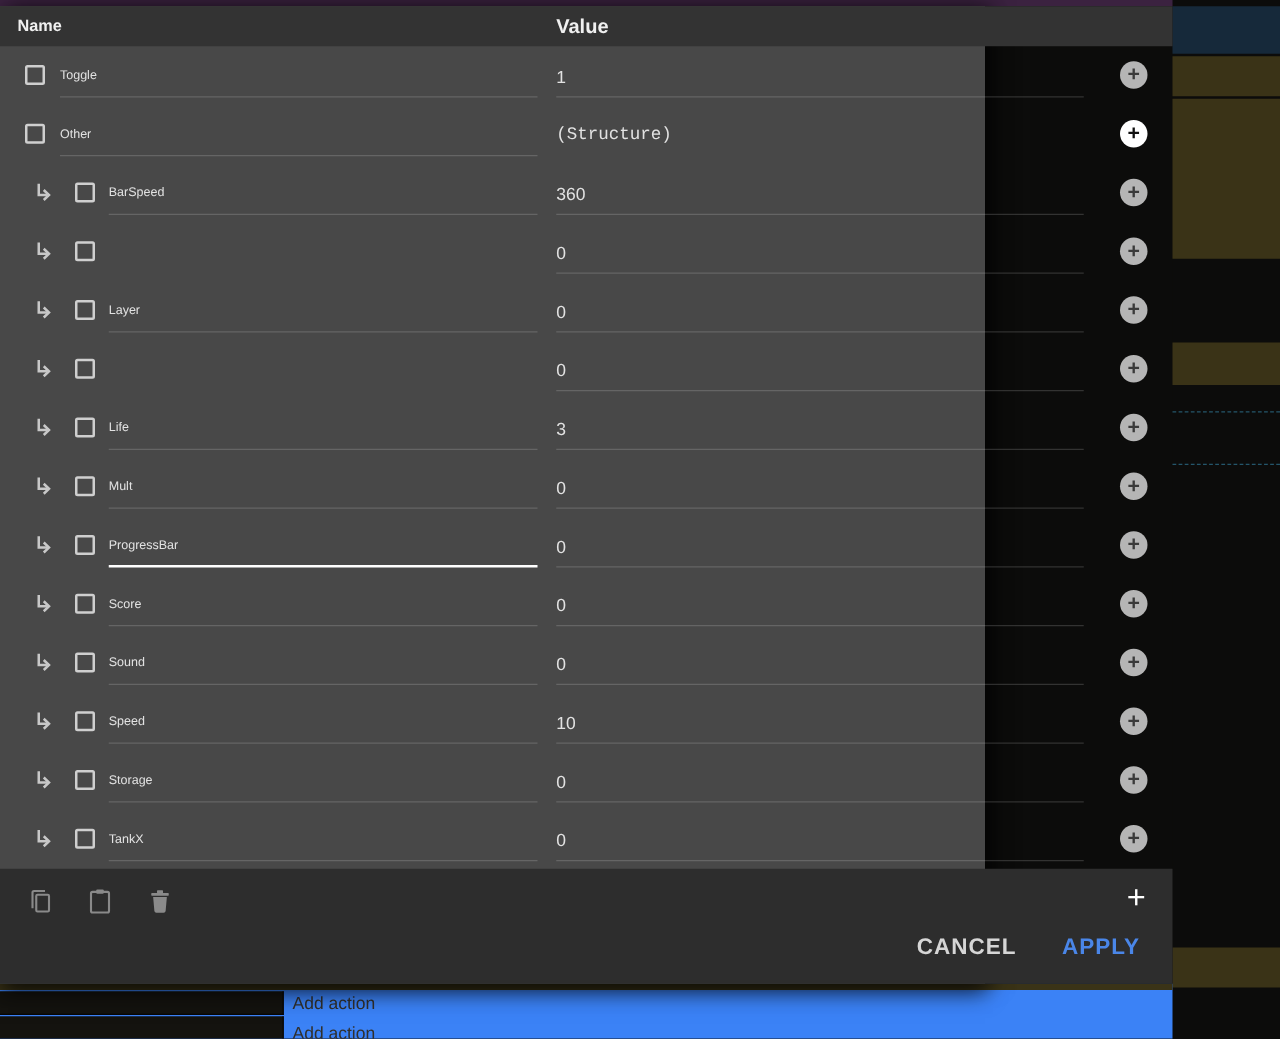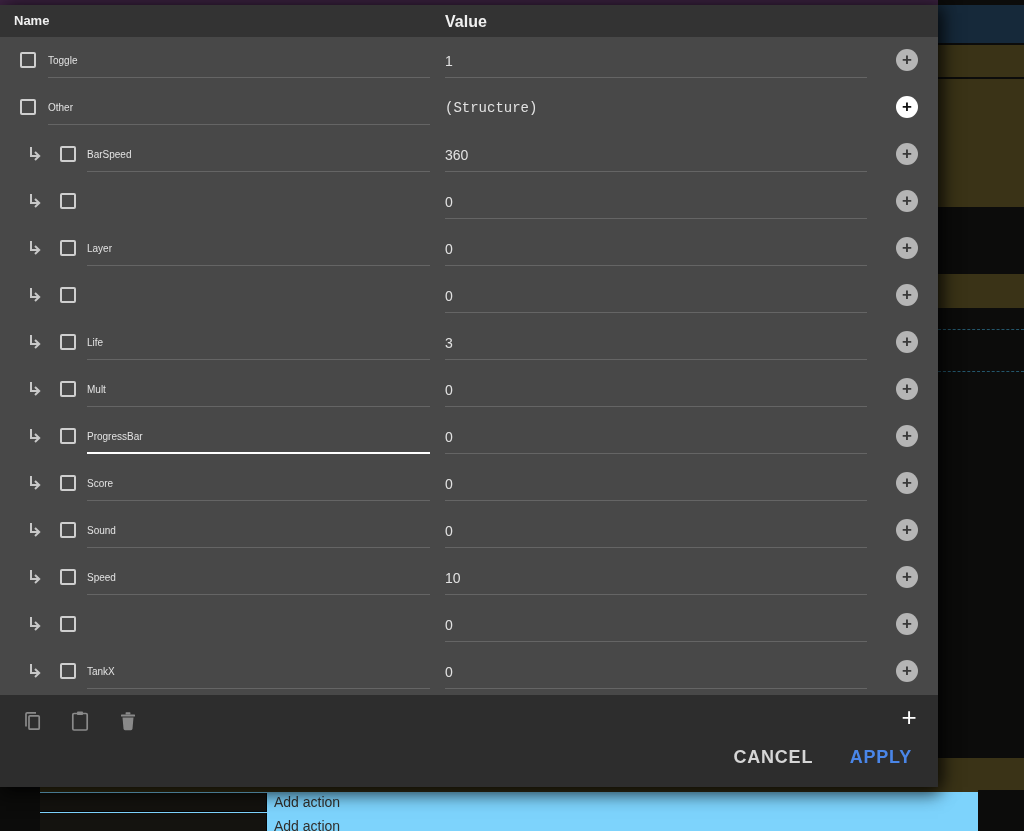--- a/index.html
+++ b/index.html
@@ -15,30 +15,30 @@
     background:var(--bg-black,#0c0c0b); }
   .bg-right .teal   { position:absolute; left:0; top:5px;   width:86px; height:38px; background:var(--bg-teal,#16293a); }
   .bg-right .olive1 { position:absolute; left:0; top:45px;  width:86px; height:32px; background:var(--bg-olive,#3a3317); }
   .bg-right .olive2 { position:absolute; left:0; top:79px;  width:86px; height:128px; background:var(--bg-olive,#3a3317); }
   .bg-right .olive3 { position:absolute; left:0; top:274px; width:86px; height:34px; background:var(--bg-olive,#3a3317); }
   .bg-right .olive4 { position:absolute; left:0; top:758px; width:86px; height:32px; background:var(--bg-olive,#3a3317); }
   .bg-right .dash1  { position:absolute; left:0; top:329px; width:86px; border-top:1px dashed #24566b; }
   .bg-right .dash2  { position:absolute; left:0; top:371px; width:86px; border-top:1px dashed #24566b; }
 
   .bg-bottom { position:absolute; left:0; top:787px; width:938px; height:44px;
-    background:#7dd3fc;margin-left:40px; }
+    background:#3b82f6; }
   .bg-bottom .olive-line { position:absolute; left:0; top:0; width:938px; height:5px; background:var(--bg-olive,#3a3317); }
   .bg-bottom .cond-block1 { position:absolute; left:0; top:6px;  width:227px; height:19px; background:#14130f; border-bottom:1px solid #060606; border-right:1px solid #060606; }
   .bg-bottom .cond-block2 { position:absolute; left:0; top:26px; width:227px; height:18px; background:#14130f; border-right:1px solid #060606; }
   .add-action { position:absolute; left:234px; color:#302f2c; font-size:14px; }
   .add-action.r1 { top:7px; }
   .add-action.r2 { top:31px; }
 
   
-  .dialog { position:absolute; left:0; top:5px; width:938px; height:782px;
+  .dialog { position:absolute; left:0; top:5px; width:788px; height:782px;
     background:var(--rows-bg,#484848);
     box-shadow:6px 0 16px rgba(0,0,0,.55), 0 8px 16px rgba(0,0,0,.55); }
 
   .dlg-header { position:absolute; left:0; top:0; width:938px; height:32px;
     background:var(--header-bg,#333333); color:#f0f0f0; }
   .dlg-header .col-name  { position:absolute; left:14px;  top:8px; font-size:13px; font-weight:bold; }
   .dlg-header .col-value { position:absolute; left:445px; top:8px; font-size:16px; font-weight:bold; }
 
   .rows { position:absolute; left:0; top:32px; width:938px; height:658px; overflow:hidden; }
   .row { position:relative; width:938px; height:47px; }
@@ -238,20 +238,21 @@
     <div class="plus-btn">+</div>
   </div>
         <div class="row child">
     <span class="arrow-icon">
       <svg width="20" height="20" viewBox="0 0 20 20">
         <path d="M5 3 V12 H12" fill="none" stroke="#c8c8c8" stroke-width="2"></path>
         <path d="M9 8 l4.2 4 -4.2 4" fill="none" stroke="#c8c8c8" stroke-width="2"></path>
       </svg>
     </span>
     <span class="checkbox"></span>
+    <div class="name-field">Storage</div>
     <div class="value-field">0</div>
     <div class="plus-btn">+</div>
   </div>
         <div class="row child">
     <span class="arrow-icon">
       <svg width="20" height="20" viewBox="0 0 20 20">
         <path d="M5 3 V12 H12" fill="none" stroke="#c8c8c8" stroke-width="2"></path>
         <path d="M9 8 l4.2 4 -4.2 4" fill="none" stroke="#c8c8c8" stroke-width="2"></path>
       </svg>
     </span>

